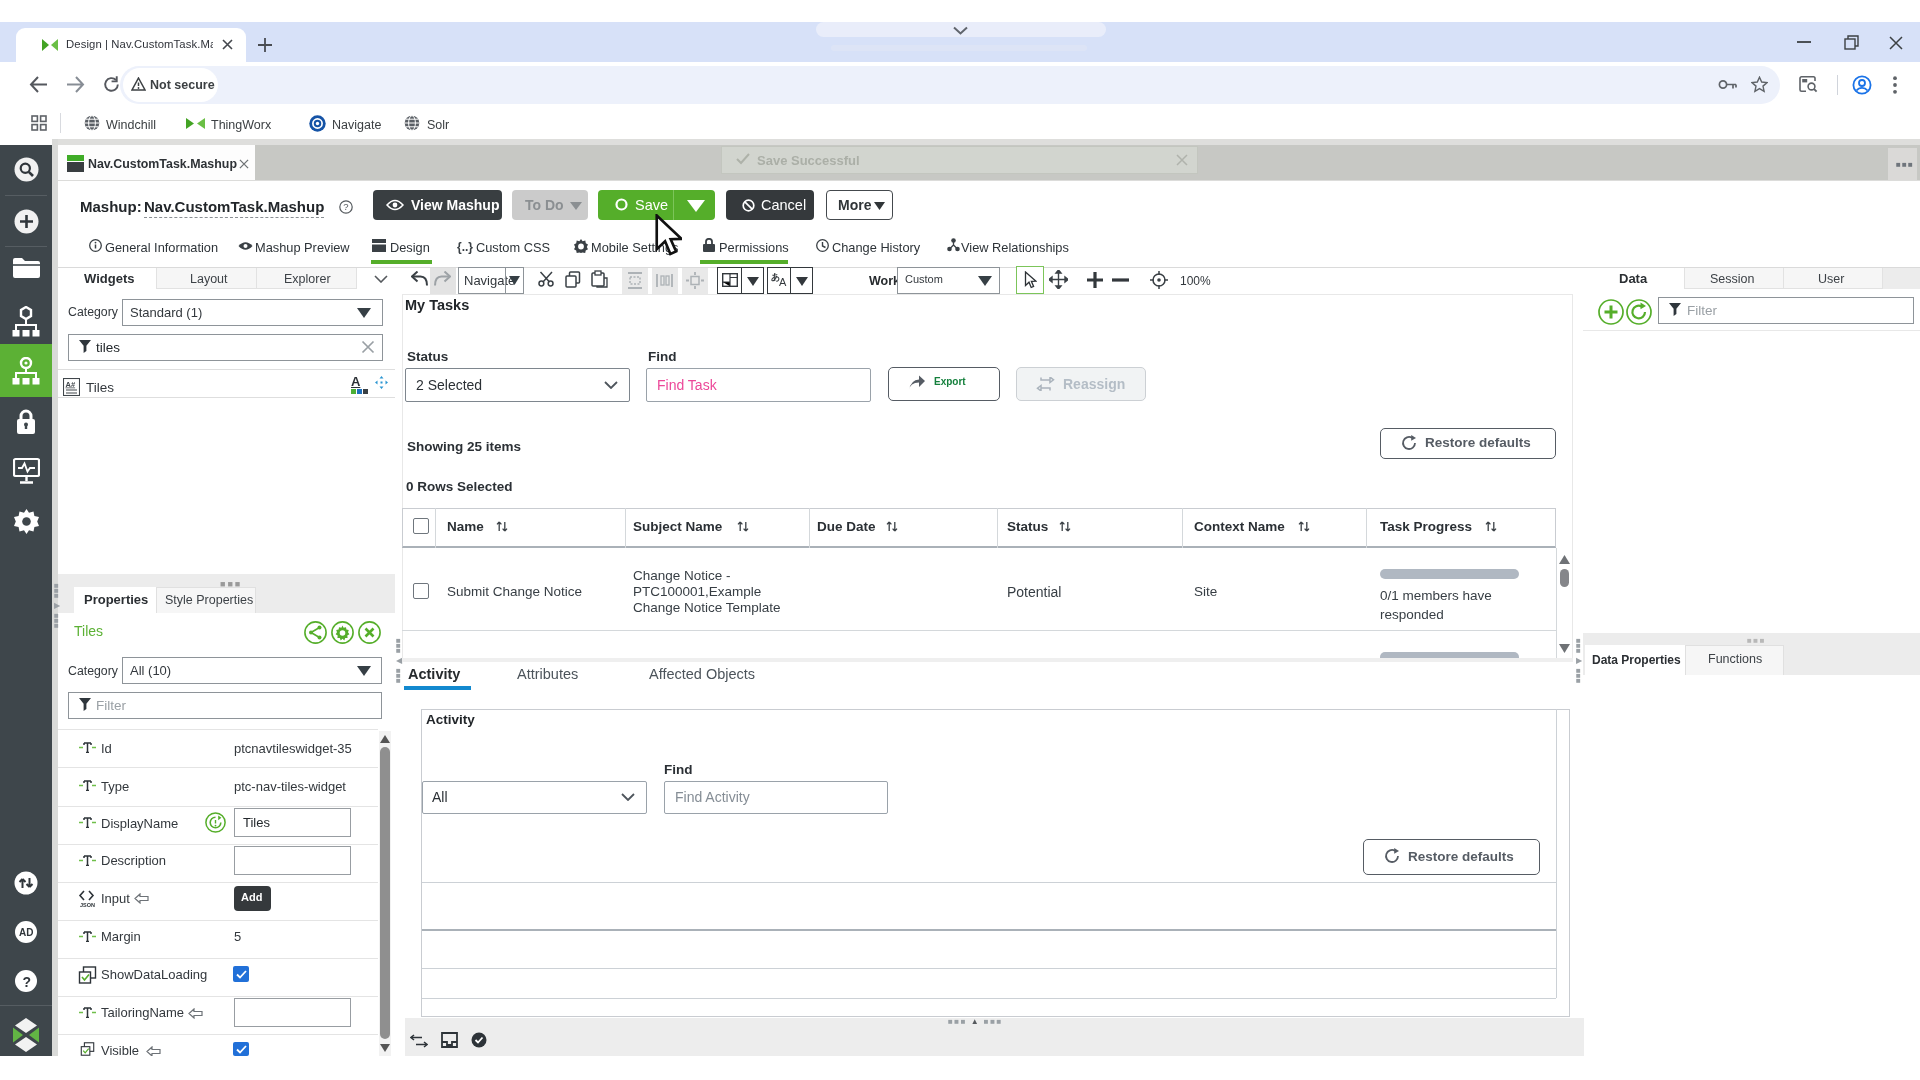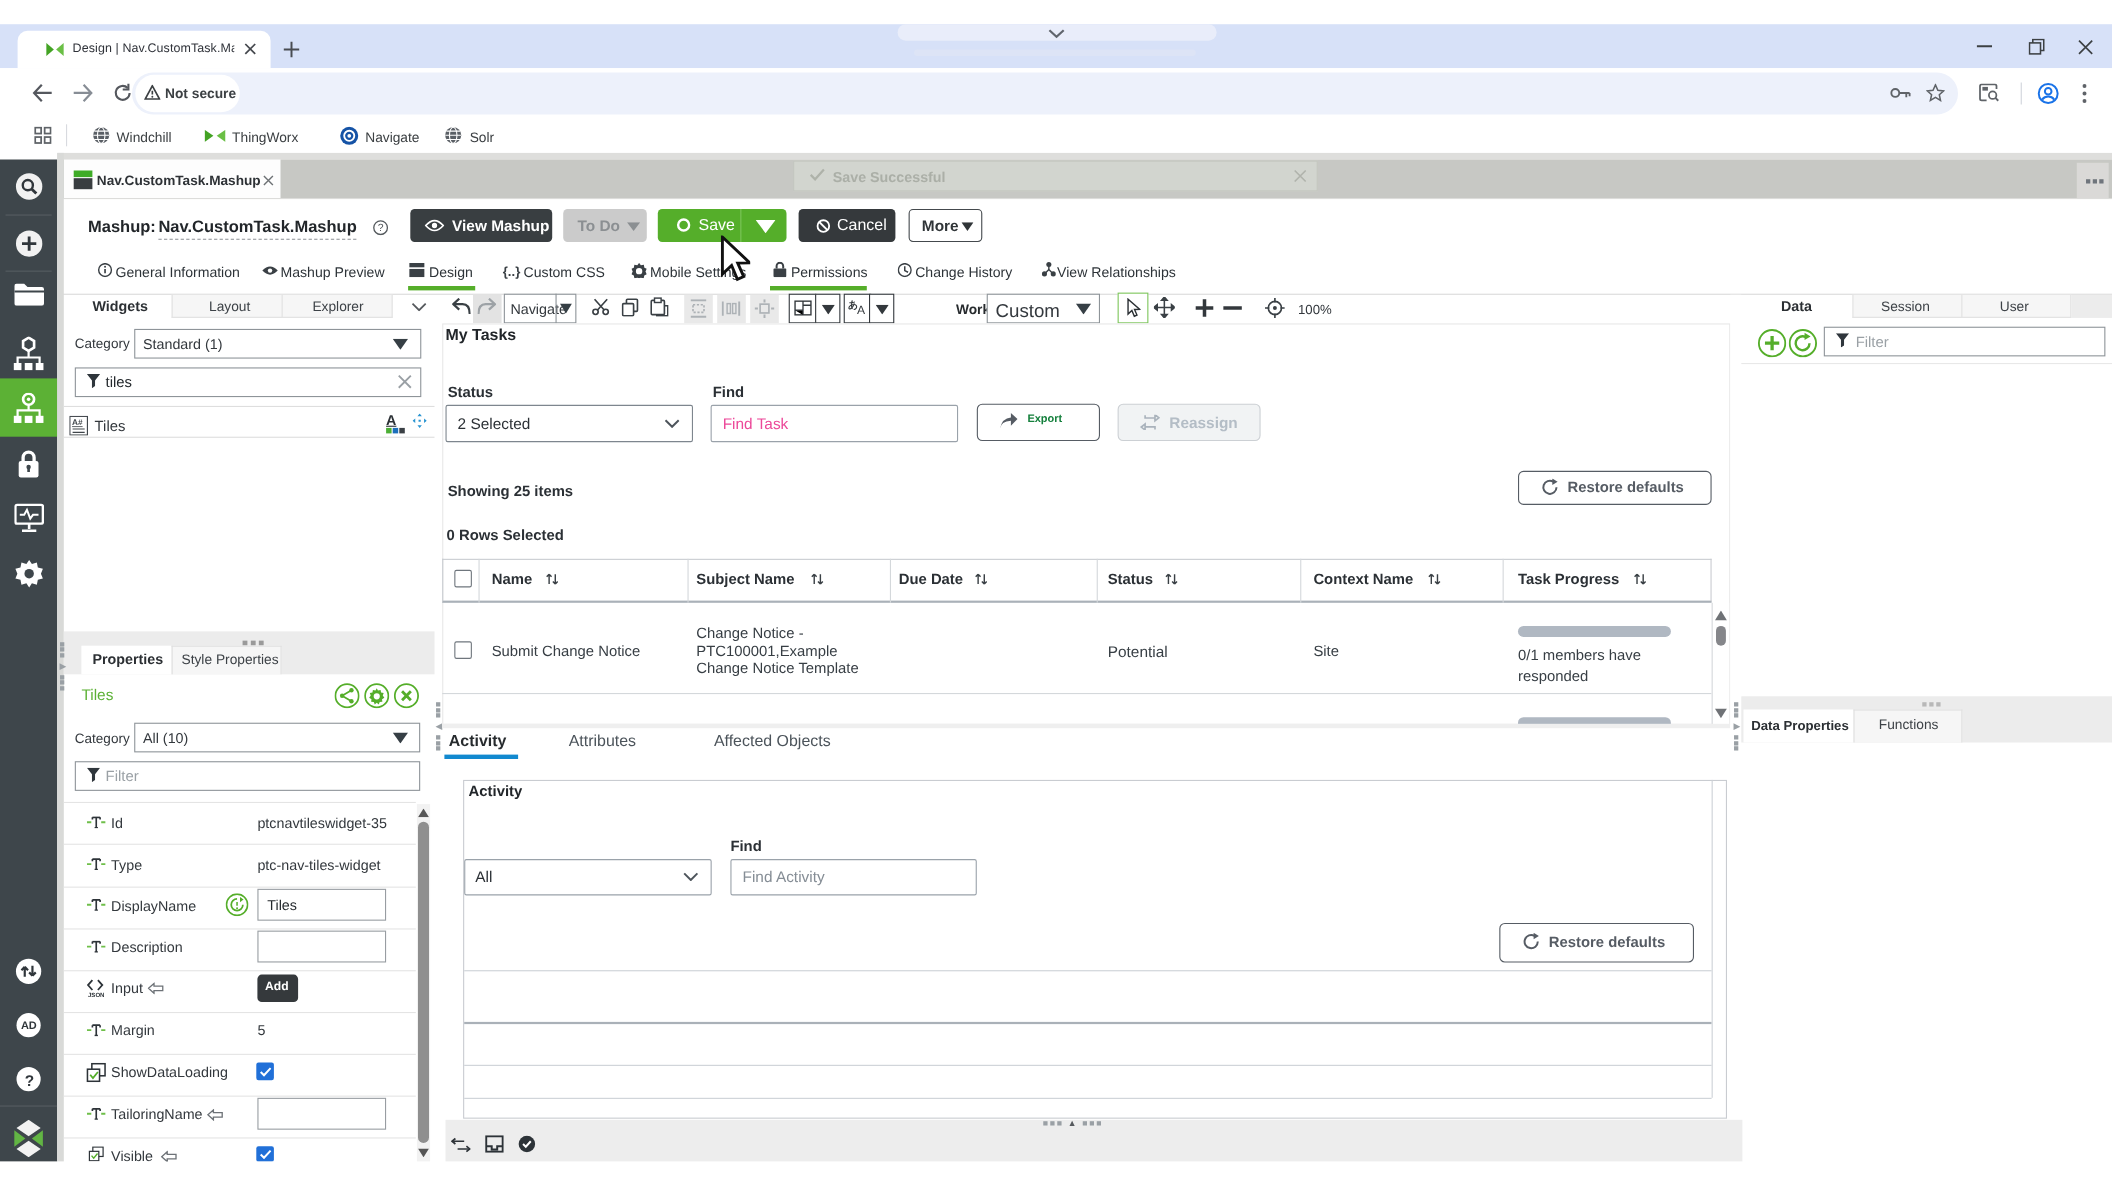--- a/index.html
+++ b/index.html
@@ -539,21 +539,21 @@
     </svg>
 <div class="ab" style="left:767px;top:267px;width:25px;height:27px;background:#fff;border:1.5px solid #33383c;"></div>
 <div class="ab b" style="left:771px;top:271px;font-size:9px;color:#33383c;">あ</div>
 <div class="ab" style="left:779px;top:276px;font-size:11px;color:#33383c;">A</div>
 <div class="ab" style="left:790px;top:267px;width:23px;height:27px;background:#fff;border:1.5px solid #33383c;"></div>
 <svg class="ab" style="left:795.5px;top:277px;" width="12" height="9" viewBox="0 0 12 9">
       <path d="M0 0 L12 0 L6 9 Z" fill="#33383c"></path>
     </svg>
 <div class="ab b" style="left:829px;top:274px;font-size:12.5px;color:#272b2e;margin-left:40px;">Workspace</div>
 <div class="ab" style="left:897px;top:267px;width:103px;height:27px;background:#fff;border:1px solid #8e9499;"></div>
-<div class="ab" style="left:905px;top:273px;font-size:17px;color:#33383d;">Custom</div>
+<div class="ab" style="left:905px;top:273px;font-size:11px;color:#33383d;">Custom</div>
 <svg class="ab" style="left:978px;top:276px;" width="14" height="10" viewBox="0 0 14 10">
       <path d="M0 0 L14 0 L7 10 Z" fill="#363f45"></path>
     </svg>
 <div class="ab" style="left:1016px;top:266px;width:28px;height:28px;background:#fff;border:1.5px solid #7cc55a;"></div>
 <svg class="ab" style="left:1024px;top:271px;" width="13" height="19" viewBox="0 0 13 19">
       <path d="M1.5 1 L1.5 14.5 L5 11.2 L7.2 16.5 L9.6 15.4 L7.4 10.3 L12 10.2 Z" fill="#fff" stroke="#2c3135" stroke-width="1.3"></path>
     </svg>
 <svg class="ab" style="left:1049px;top:270px;" width="19" height="19" viewBox="0 0 19 19">
       <path d="M9.5 0 L12 3 L7 3 Z M9.5 19 L12 16 L7 16 Z M0 9.5 L3 7 L3 12 Z M19 9.5 L16 7 L16 12 Z M9.5 2 L9.5 17 M2 9.5 L17 9.5" fill="#3a4045" stroke="#3a4045" stroke-width="1.4"></path>
     </svg>

